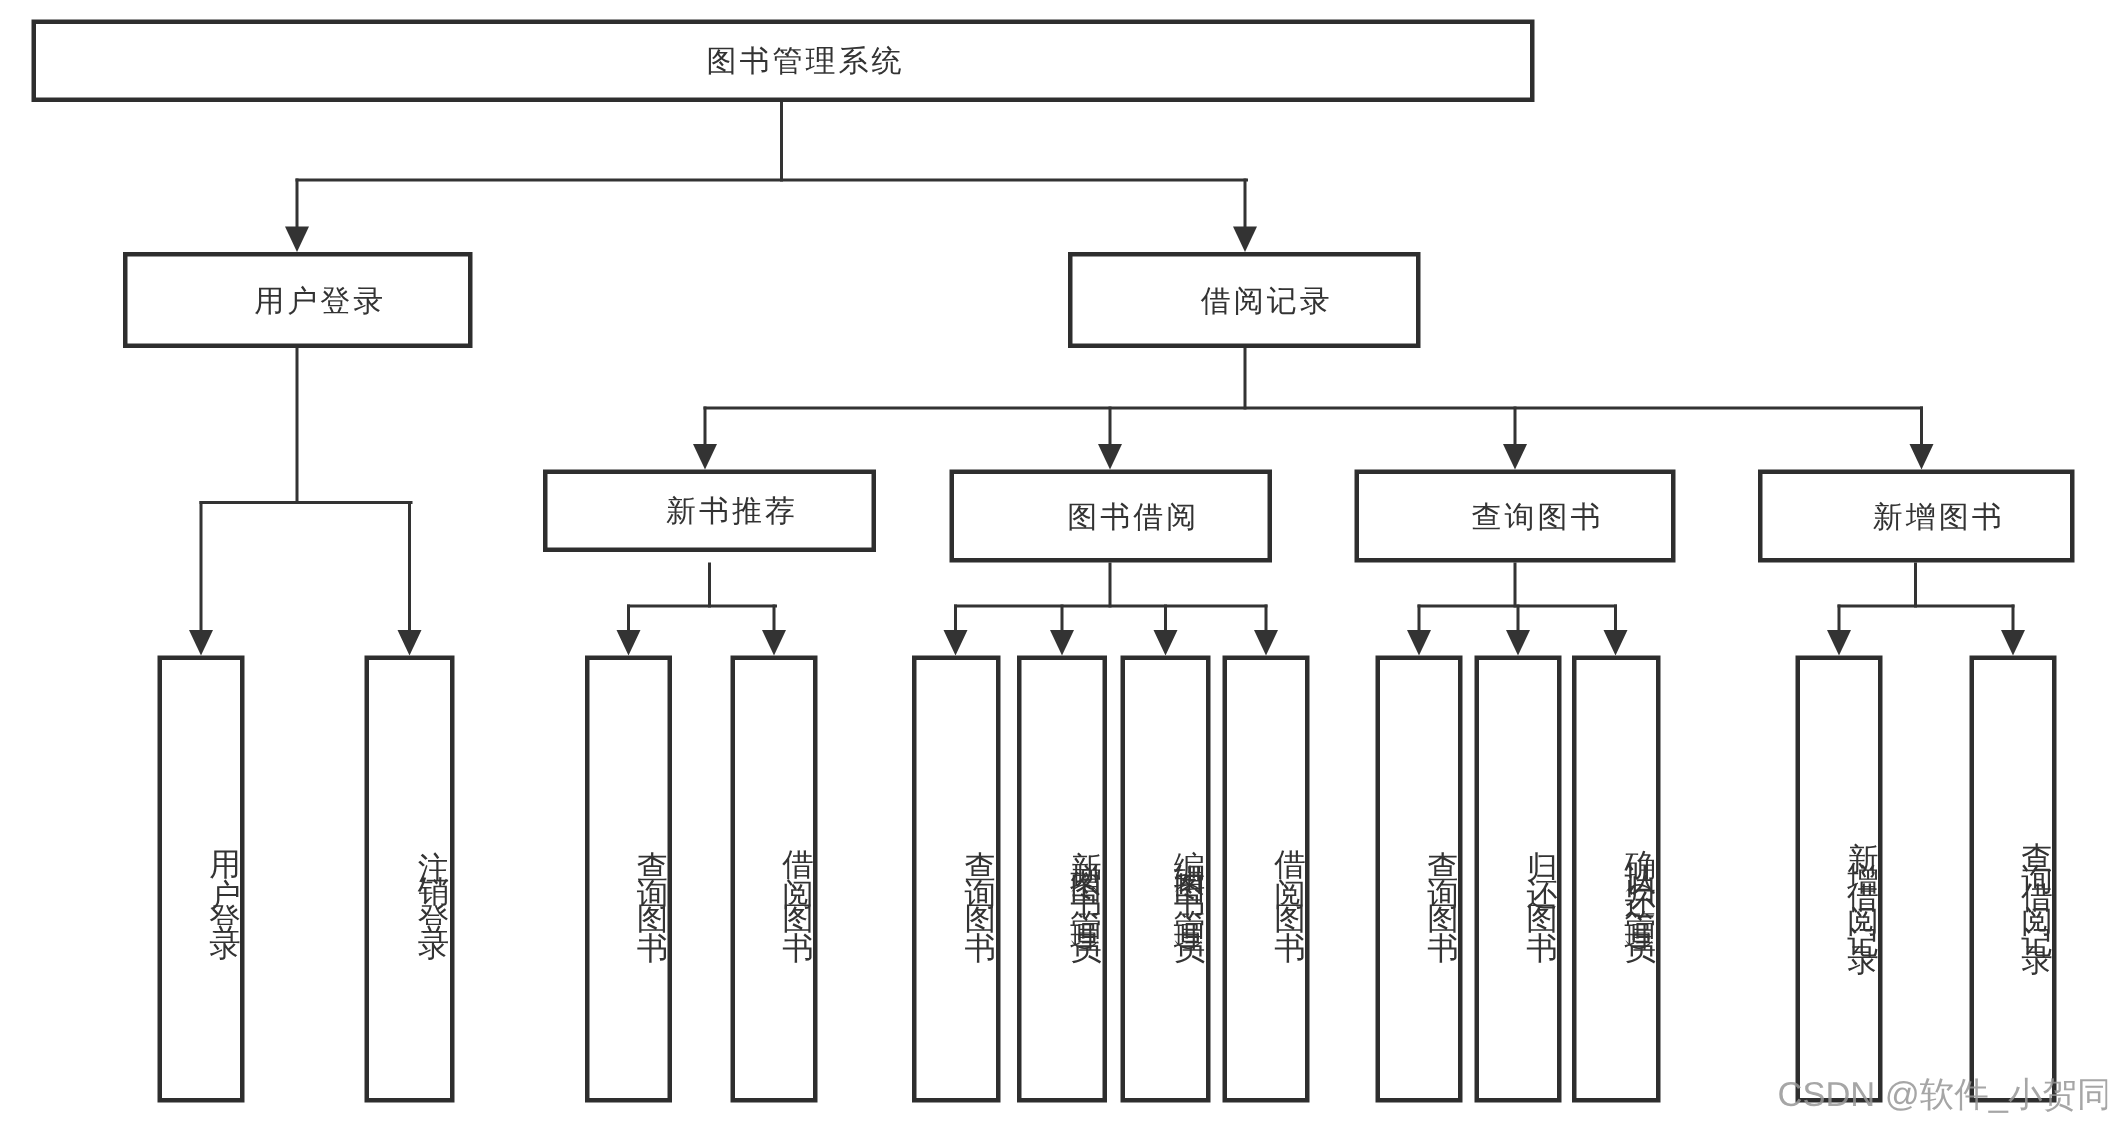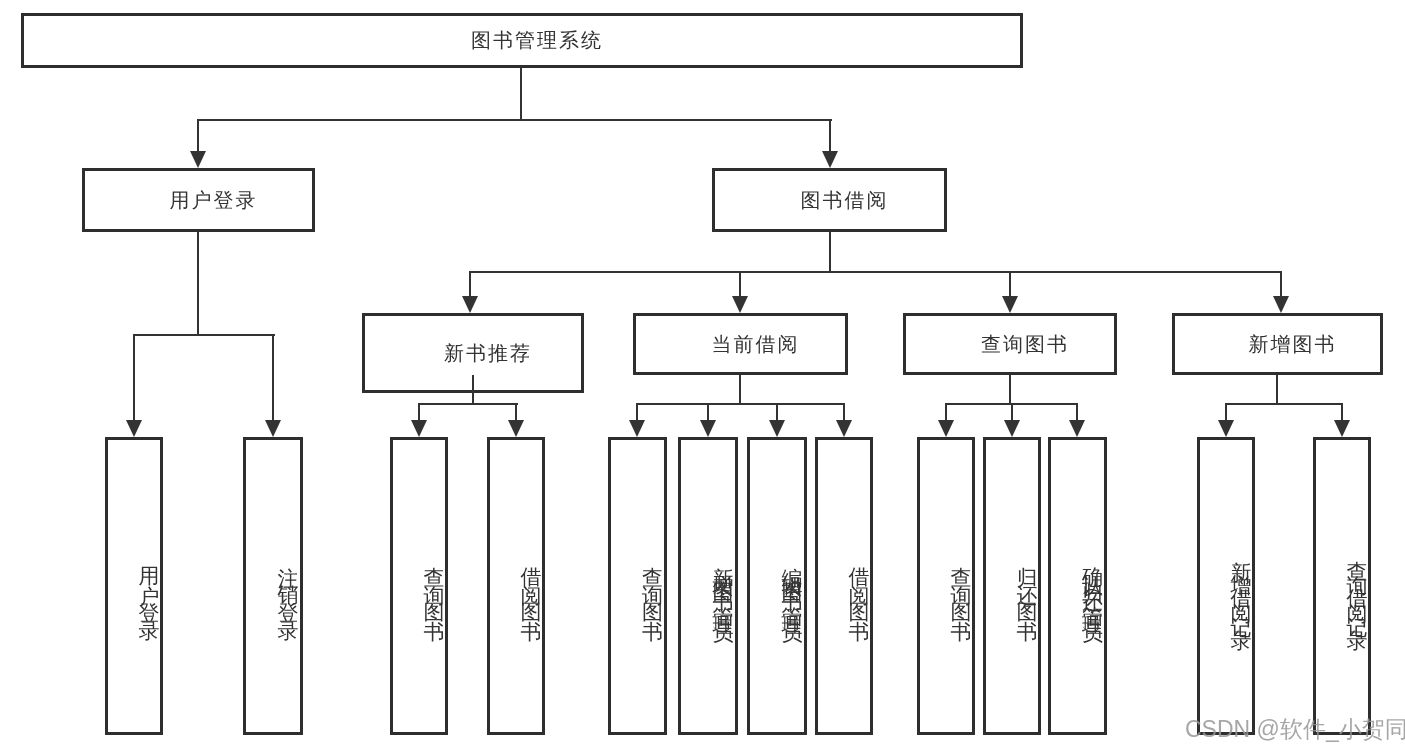--- a/index.html
+++ b/index.html
@@ -34,24 +34,24 @@
   }
 </style>
 </head>
 <body>
 
 <div id="canvas">
 
   <div class="box hbox" style="left:21px;top:13px;width:1002px;height:55px;">图书管理系统</div>
 
   <div class="box hbox" style="left:82px;top:168px;width:233px;height:64px;">用户登录</div>
-  <div class="box hbox" style="left:712px;top:168px;width:235px;height:64px;">图书借阅</div>
+  <div class="box hbox" style="left:712px;top:168px;width:235px;height:64px;">借阅记录</div>
 
-  <div class="box hbox" style="left:362px;top:313px;width:222px;height:80px;">新书推荐</div>
-  <div class="box hbox" style="left:633px;top:313px;width:215px;height:62px;">当前借阅</div>
+  <div class="box hbox" style="left:362px;top:313px;width:222px;height:55px;">新书推荐</div>
+  <div class="box hbox" style="left:633px;top:313px;width:215px;height:62px;">图书借阅</div>
   <div class="box hbox" style="left:903px;top:313px;width:214px;height:62px;">查询图书</div>
   <div class="box hbox" style="left:1172px;top:313px;width:211px;height:62px;">新增图书</div>
 
   <div class="box vbox loose" style="left:105px;top:437px;width:58px;height:298px;">用户登录</div>
   <div class="box vbox loose" style="left:243px;top:437px;width:60px;height:298px;">注销登录</div>
 
   <div class="box vbox loose" style="left:390px;top:437px;width:58px;height:298px;">查询图书</div>
   <div class="box vbox loose" style="left:487px;top:437px;width:58px;height:298px;">借阅图书</div>
 
   <div class="box vbox loose" style="left:608px;top:437px;width:59px;height:298px;">查询图书</div>

